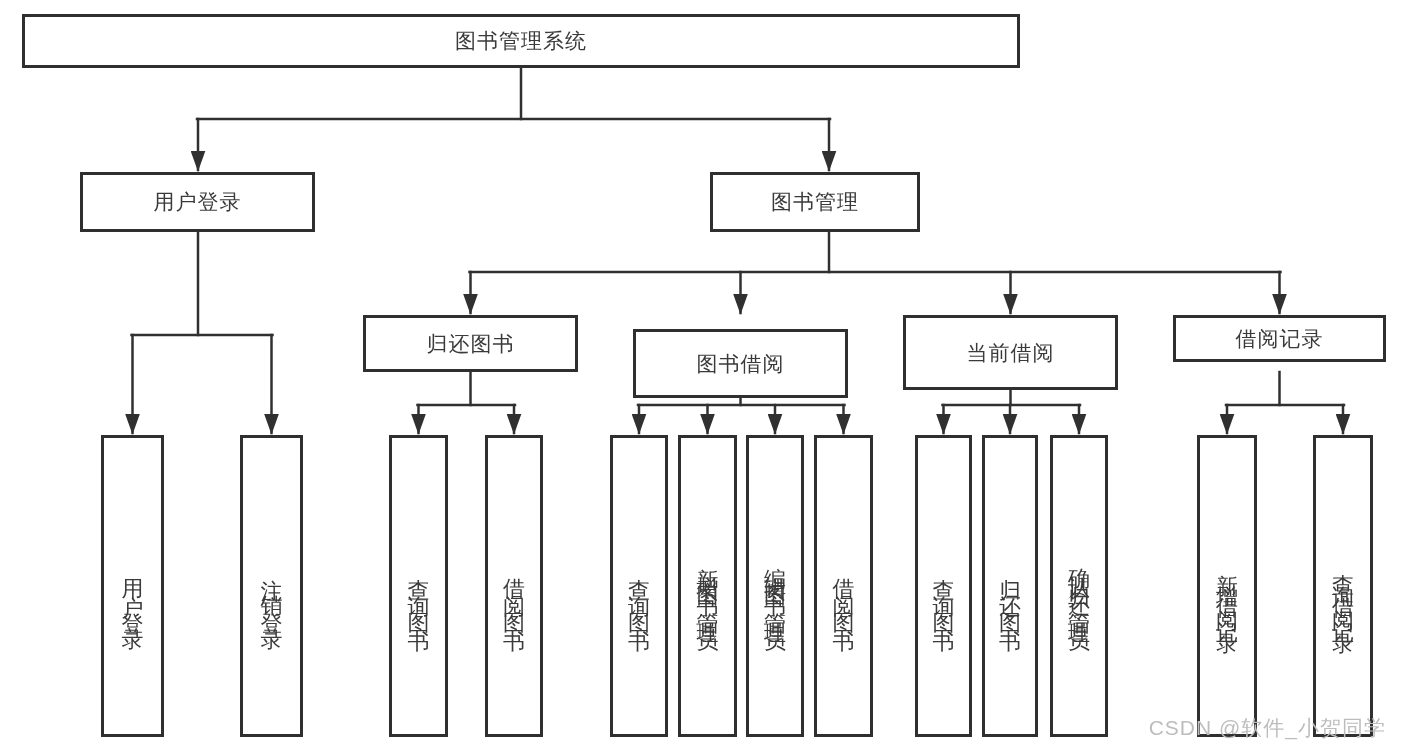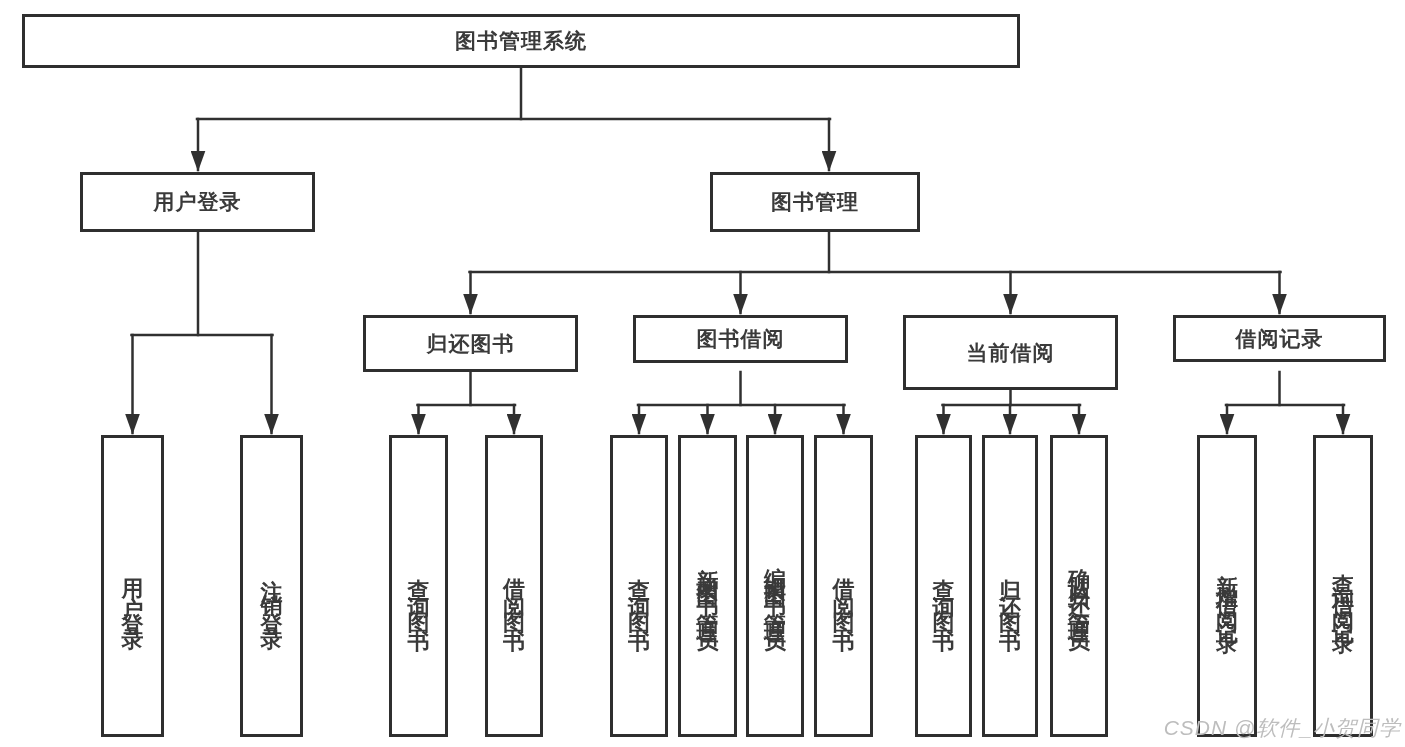--- a/index.html
+++ b/index.html
@@ -12,36 +12,35 @@
   }
   .connectors{position:absolute;left:0;top:0;z-index:1;}
   .connectors line{stroke:#303030;stroke-width:2.5;stroke-linecap:square;}
   .box{
     position:absolute;
     box-sizing:border-box;
     border:3px solid #2f2f2f;
     background:#ffffff;
     display:flex;align-items:center;justify-content:center;
     z-index:2;
-    font-weight:bold;
   }
   .hlabel{
     color:#3a3a3a;font-size:21px;letter-spacing:1px;white-space:nowrap;
   }
   .vlabel{
     color:#3a3a3a;font-size:22px;
     writing-mode:vertical-rl;text-orientation:mixed;
     white-space:nowrap;line-height:1;
   }
   .sp4{letter-spacing:17px;margin-top:17px;}   
   .sp6{letter-spacing:12px;margin-top:12px;}   
   .sp9{letter-spacing:9px;margin-top:9px;}     
   .watermark{
-    position:absolute;right:4px;top:714px;z-index:3;
-    font-size:21px;color:#bdbdbd;letter-spacing:1px;white-space:nowrap;font-style:italic;
+    position:absolute;right:19px;top:714px;z-index:3;
+    font-size:21px;color:#bdbdbd;letter-spacing:1px;white-space:nowrap;
   }
 </style>
 </head>
 <body>
 
 <div class="stage">
 
   <svg class="connectors" width="1405" height="747">
     <defs>
       <marker id="arw" viewBox="0 0 14 10" refX="13" refY="5" markerUnits="userSpaceOnUse" markerWidth="21" markerHeight="15" orient="auto">
@@ -97,21 +96,21 @@
   <div class="box" style="left:80px;top:172px;width:235px;height:60px">
     <span class="hlabel">用户登录</span>
   </div>
   <div class="box" style="left:710px;top:172px;width:210px;height:60px">
     <span class="hlabel">图书管理</span>
   </div>
 
   <div class="box" style="left:363px;top:315px;width:215px;height:57px">
     <span class="hlabel">归还图书</span>
   </div>
-  <div class="box" style="left:633px;top:315px;width:215px;height:48px">
+  <div class="box" style="left:633px;top:329px;width:215px;height:69px">
     <span class="hlabel">图书借阅</span>
   </div>
   <div class="box" style="left:903px;top:315px;width:215px;height:75px">
     <span class="hlabel">当前借阅</span>
   </div>
   <div class="box" style="left:1173px;top:315px;width:213px;height:47px">
     <span class="hlabel">借阅记录</span>
   </div>
 
   <div class="box" style="left:101px;top:435px;width:63px;height:302px">

